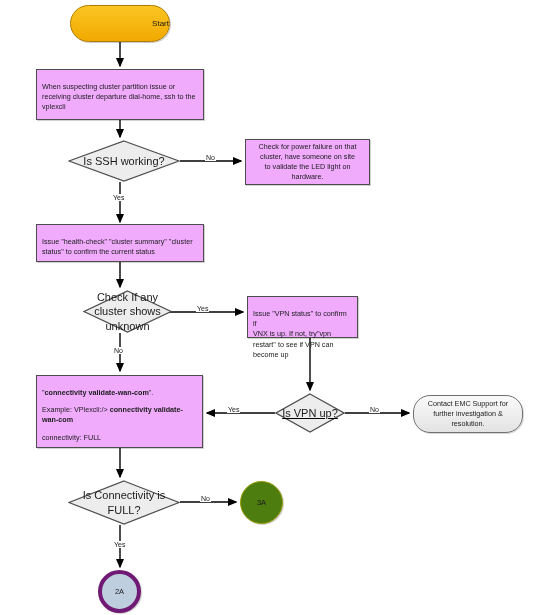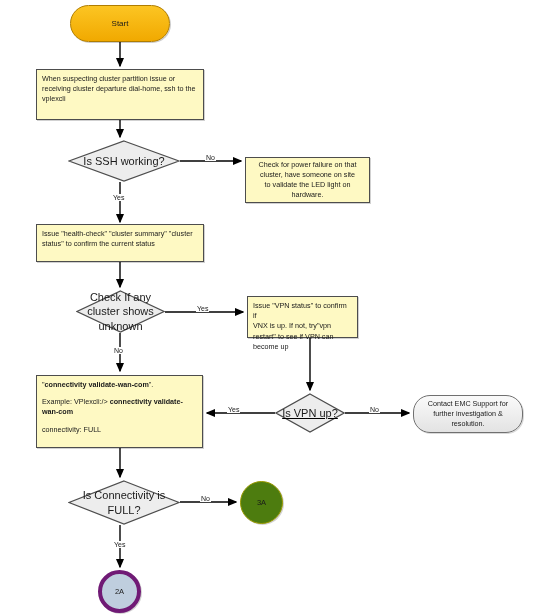--- a/index.html
+++ b/index.html
@@ -23,26 +23,26 @@
     top: 0;
     width: 549px;
     height: 615px;
   }
   .node {
     position: absolute;
     box-sizing: border-box;
   }
   
   .box {
-    background: #fef9c3;
+    background: #f0abfc;
     border: 1px solid #4d4d4d;
     color: #1a1a1a;
     font-size: 7.2px;
     line-height: 1.42;
-    padding: 4px 5px;
+    padding: 12px 5px;
     box-shadow: 1px 1px 0 rgba(0,0,0,0.18);
   }
   .box.center {
     text-align: center;
     display: flex;
     flex-direction: column;
     justify-content: center;
     align-items: center;
   }
   .box p {
@@ -55,21 +55,21 @@
     font-weight: bold;
   }
   
   .terminator {
     background: #f7b711;
     background: linear-gradient(180deg, #fcc523 0%, #f1a900 100%);
     border: 1px solid #b07d00;
     border-radius: 22px;
     display: flex;
     align-items: center;
-    justify-content: center;
+    justify-content: flex-end;
     font-size: 8px;
     color: #1a1a1a;
     box-shadow: 1px 1px 0 rgba(0,0,0,0.20);
   }
   
   .rounded {
     background: #ededed;
     background: linear-gradient(180deg, #fafafa 0%, #e3e3e3 100%);
     border: 1px solid #707070;
     border-radius: 17px;
@@ -195,33 +195,33 @@
     <p>vplexcli</p>
   </div>
 
   <div class="node diamond" style="left:68px; top:140px; width:112px; height:42px;">
     <svg class="shape" viewBox="0 0 112 42" preserveAspectRatio="none">
       <polygon points="56,1 111,21 56,41 1,21" fill="#ededed" stroke="#4d4d4d" stroke-width="1.2"></polygon>
     </svg>
     <div class="dlabel">Is SSH working?</div>
   </div>
 
-  <div class="node box center" style="left:245px; top:139px; width:125px; height:46px;margin-top:18px;">
+  <div class="node box center" style="left:245px; top:139px; width:125px; height:46px;">
     <p>Check for power failure  on that</p>
     <p>cluster, have someone on site</p>
     <p>to validate the LED light on</p>
     <p>hardware.</p>
   </div>
 
   <div class="node box" style="left:36px; top:224px; width:168px; height:38px;">
     <p>Issue "health-check" "cluster summary" "cluster</p>
     <p>status" to confirm the current status</p>
   </div>
 
-  <div class="node diamond" style="left:76px; top:290px; width:89px; height:43px;">
+  <div class="node diamond" style="left:83px; top:290px; width:89px; height:43px;">
     <svg class="shape" viewBox="0 0 89 43" preserveAspectRatio="none">
       <polygon points="44.5,1 88,21.5 44.5,42 1,21.5" fill="#ededed" stroke="#4d4d4d" stroke-width="1.2"></polygon>
     </svg>
     <div class="dlabel">Check If any
 cluster    shows
 unknown</div>
   </div>
 
   <div class="node box" style="left:247px; top:296px; width:111px; height:42px;">
     <p>Issue "VPN status" to confirm if</p>

